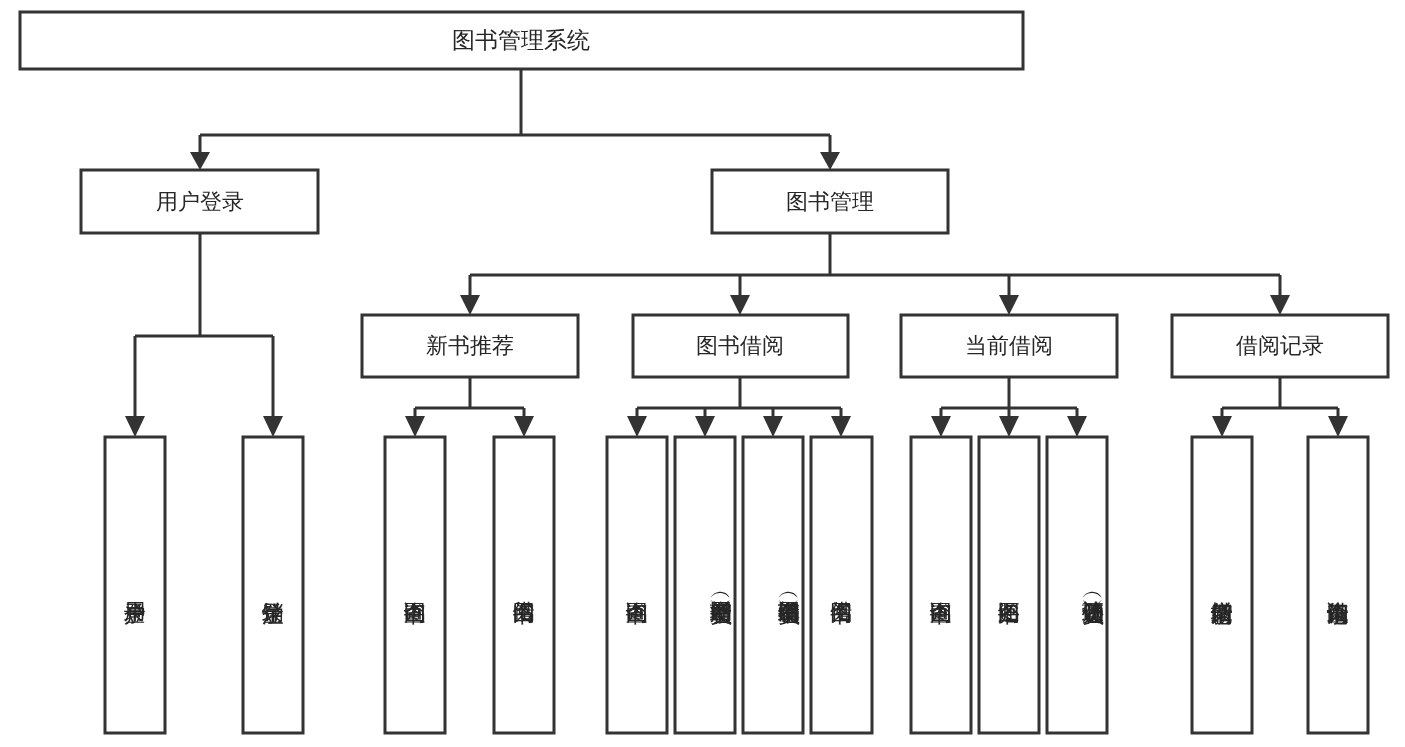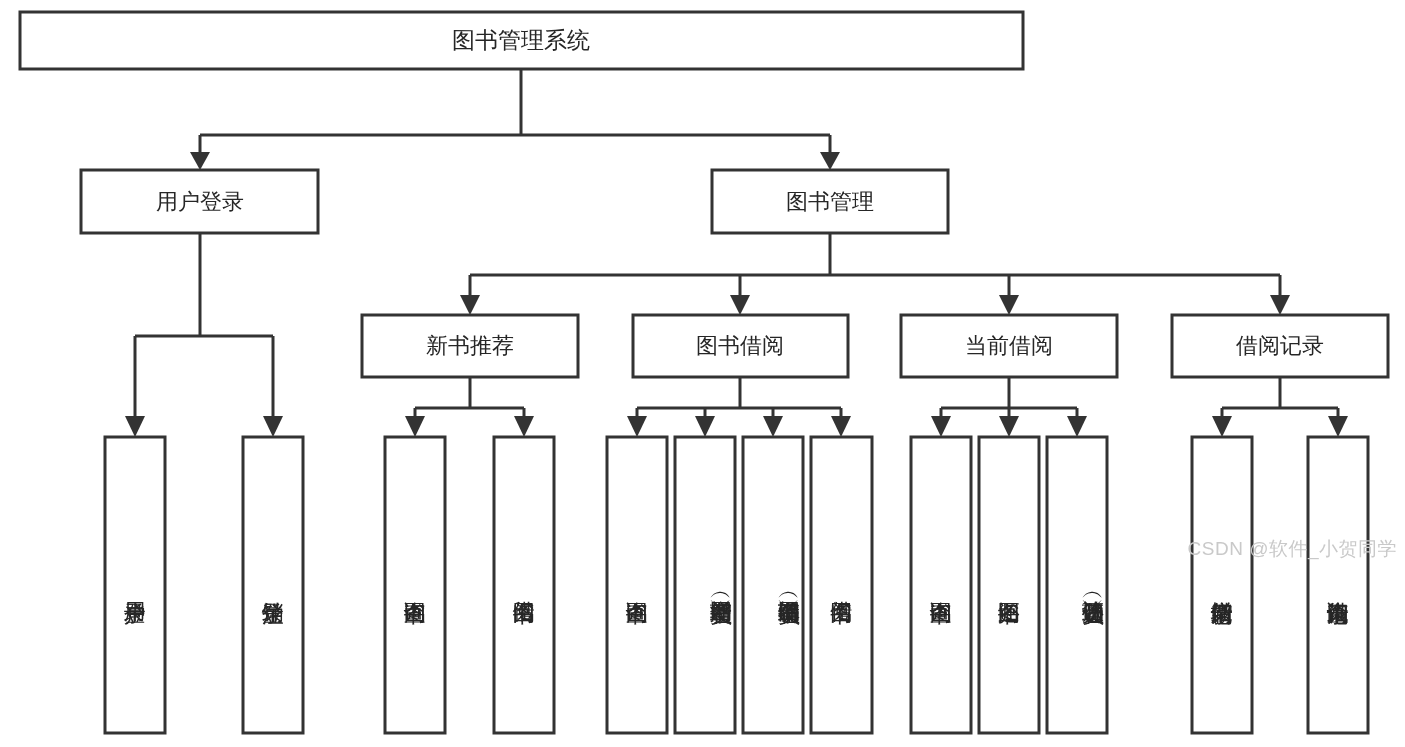--- a/index.html
+++ b/index.html
@@ -265,14 +265,13 @@
       </g>
       <g>
         <rect class="node-box leaf-box" x="1308" y="437" width="60" height="296"></rect>
         <foreignObject class="leaf-label-fo" x="1310" y="441" width="56" height="288">
           <div xmlns="http://www.w3.org/1999/xhtml" class="vert-text" style="align-items: center;">查询借阅记录</div>
         </foreignObject>
       </g>
     </g>
   </svg>
 
-  <div class="watermark">CSDN @软件_小贺同学</div>
 </div>
 
 </body></html>

